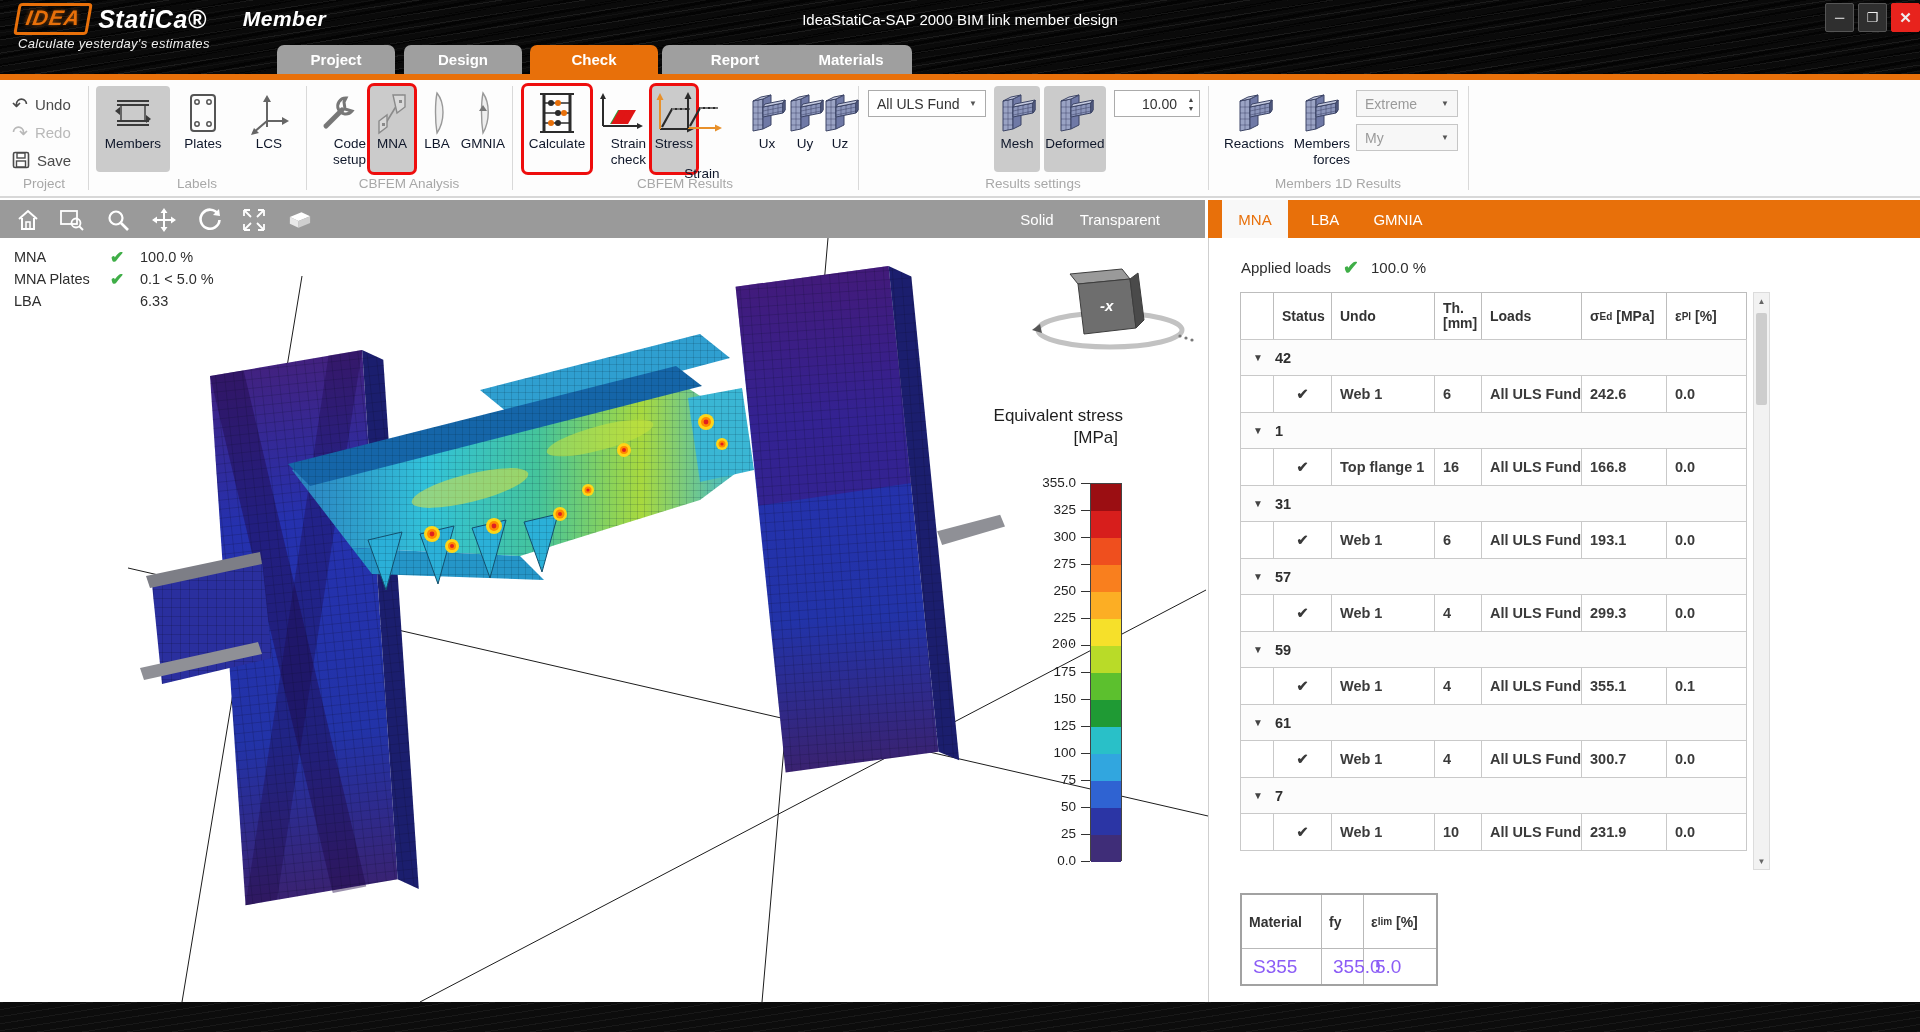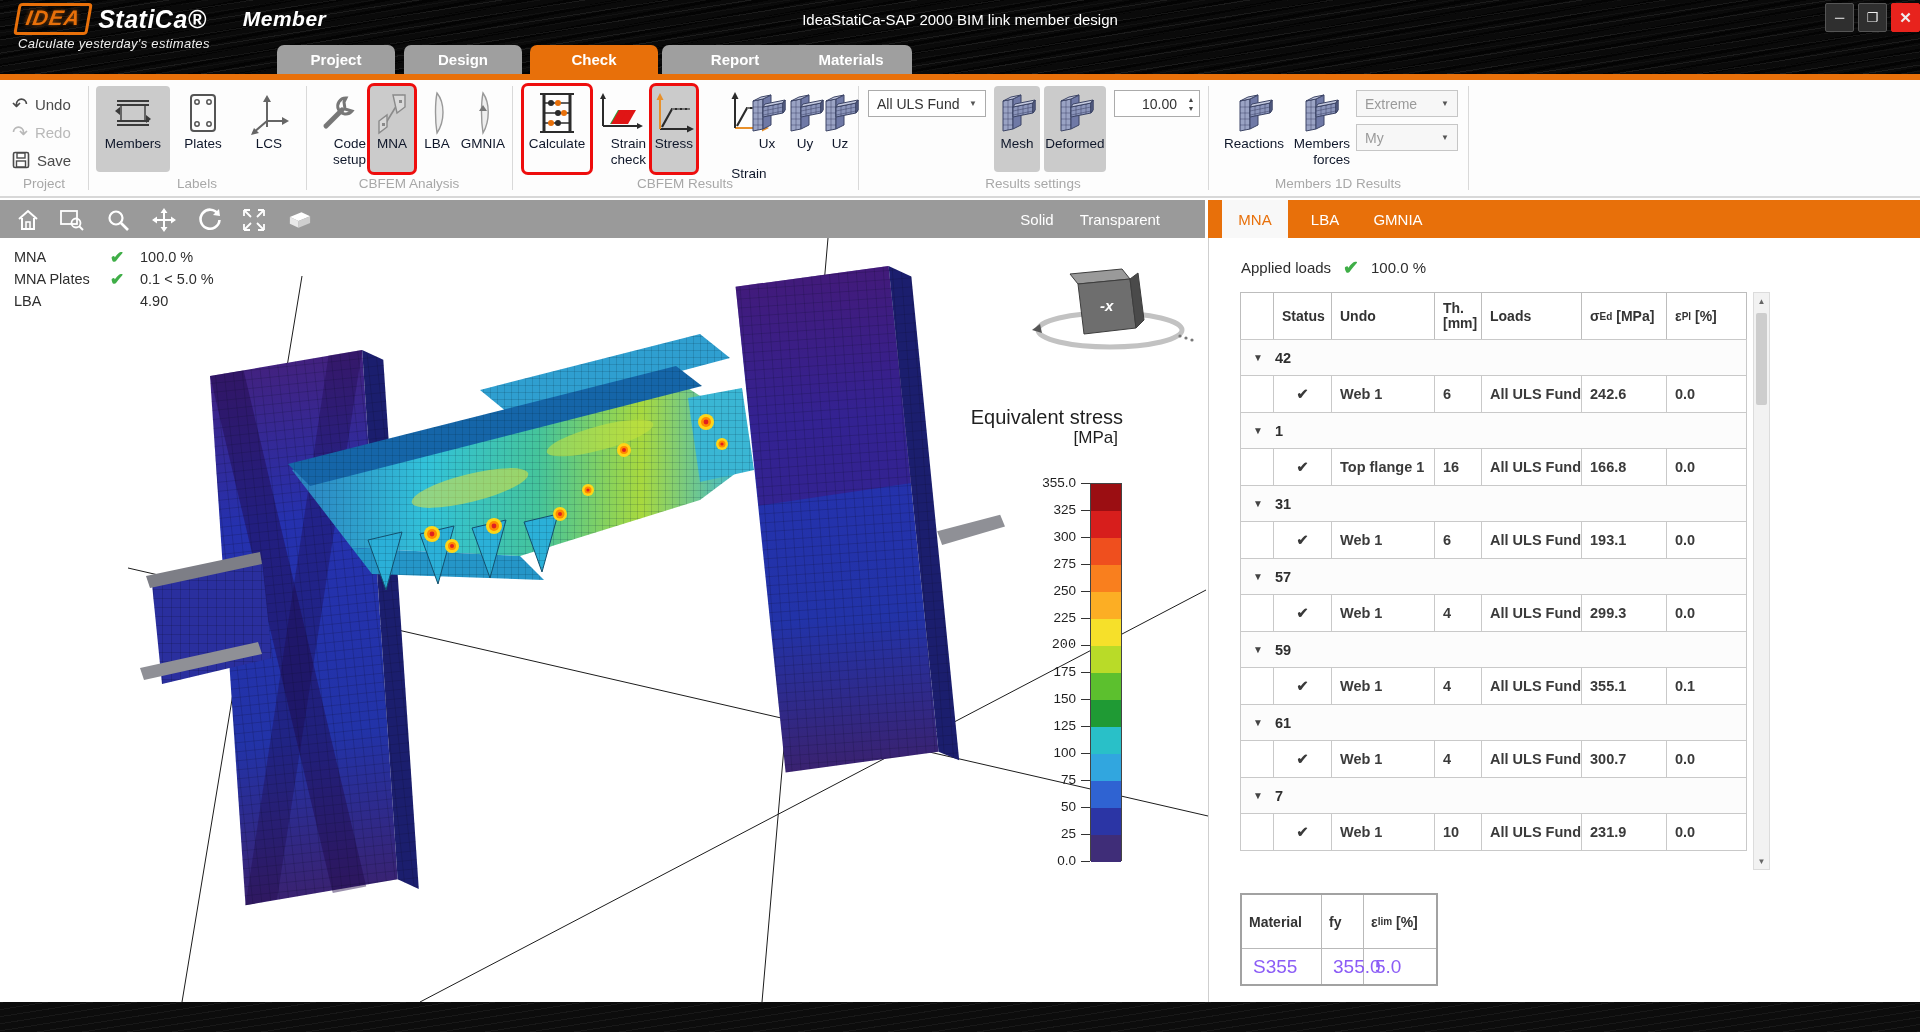--- a/index.html
+++ b/index.html
@@ -68,21 +68,21 @@
   .ptab.active { background:#f8f8f8; color:#e8700a; }
 
   
   .viewport { position:absolute; left:0; top:238px; width:1208px; height:764px; background:#fff; overflow:hidden; }
   .overlay { position:absolute; left:14px; top:8px; }
   .ov-row { display:flex; align-items:center; height:22px; font-size:14.5px; color:#2e2e2e; }
   .ov-label { width:96px; }
   .ov-check { width:26px; color:#3fae47; font-size:17px; font-weight:bold; }
   .ov-val { padding-left:4px; }
 
-  .legend-title { position:absolute; right:85px; top:168px; font-size:20px; color:#1f1f1f; }
+  .legend-title { position:absolute; right:85px; top:168px; font-size:17px; color:#1f1f1f; }
   .legend-unit  { position:absolute; right:90px; top:190px; font-size:17px; color:#1f1f1f; }
   .legend-bar { position:absolute; left:1090px; top:245px; width:32px; height:378px; border:1px solid #444; }
   .legend-band { width:100%; }
   .legend-tick { position:absolute; width:9px; height:1px; background:#333; left:1081px; }
   .legend-lab-in { position:absolute; width:64px; text-align:right; left:1012px; font-size:13.5px; color:#1f1f1f; }
 
   
   .panel { position:absolute; left:1208px; top:238px; width:712px; height:764px; background:#fff; border-left:1px solid #cfcfcf; }
   .applied { position:absolute; left:32px; top:18px; display:flex; align-items:center; gap:12px; font-size:15px; color:#2e2e2e; }
   .applied .ov-check { width:auto; font-size:19px; }
@@ -285,21 +285,21 @@
             <path d="M8 38 H40" stroke="#2b2b2b" stroke-width="2"></path>
             <path d="M8 38 V6" stroke="#e8902a" stroke-width="2"></path>
             <path d="M8 2 l-3.5 7 h7 z" fill="#e8902a"></path>
             <path d="M42 38 l-7 -3.5 v7 z" fill="#2b2b2b"></path>
             <path d="M10 36 L20 18 H38" stroke="#2b2b2b" stroke-width="2.2" fill="none"></path>
             <path d="M20 18 H40" stroke="#bbb" stroke-width="1" stroke-dasharray="3 2"></path>
           </svg>
       </span>
       <span>Stress</span>
     </div>
-    <div class="rbtn" style="left:726px;width:46px;gap:32px;">
+    <div class="rbtn" style="left:679px;width:46px;gap:32px;">
       <span class="icon-box">
         <svg width="44" height="44" viewBox="0 0 44 44">
             <path d="M8 38 H40" stroke="#e8902a" stroke-width="2"></path>
             <path d="M8 38 V6" stroke="#2b2b2b" stroke-width="2"></path>
             <path d="M8 2 l-3.5 7 h7 z" fill="#2b2b2b"></path>
             <path d="M42 38 l-7 -3.5 v7 z" fill="#e8902a"></path>
             <path d="M10 36 L20 18 H38" stroke="#2b2b2b" stroke-width="2.2" fill="none"></path>
             <path d="M20 18 H40" stroke="#bbb" stroke-width="1" stroke-dasharray="3 2"></path>
           </svg>
       </span>
@@ -582,21 +582,21 @@
           <span class="ov-val">100.0 %</span>
         </div>
         <div class="ov-row">
           <span class="ov-label">MNA Plates</span>
           <span class="ov-check">✔</span>
           <span class="ov-val">0.1 &lt; 5.0 %</span>
         </div>
         <div class="ov-row">
           <span class="ov-label">LBA</span>
           <span class="ov-check"></span>
-          <span class="ov-val">4.90</span>
+          <span class="ov-val">6.33</span>
         </div>
       </div>
 
     <svg style="position:absolute;left:1020px;top:28px;" width="180" height="100" viewBox="0 0 180 100">
       <ellipse cx="90" cy="64" rx="72" ry="17" fill="none" stroke="#c2c2c2" stroke-width="5"></ellipse>
       <path d="M20 58 l-8 6 10 3 z" fill="#555"></path>
       <circle cx="160" cy="70" r="1.6" fill="#777"></circle>
         <circle cx="166" cy="72" r="1.6" fill="#777"></circle>
         <circle cx="172" cy="74" r="1.6" fill="#777"></circle>
       <polygon points="58,18 110,13 102,3 50,8" fill="#9a9a9a" stroke="#3d3d3d" stroke-width="1"></polygon>

